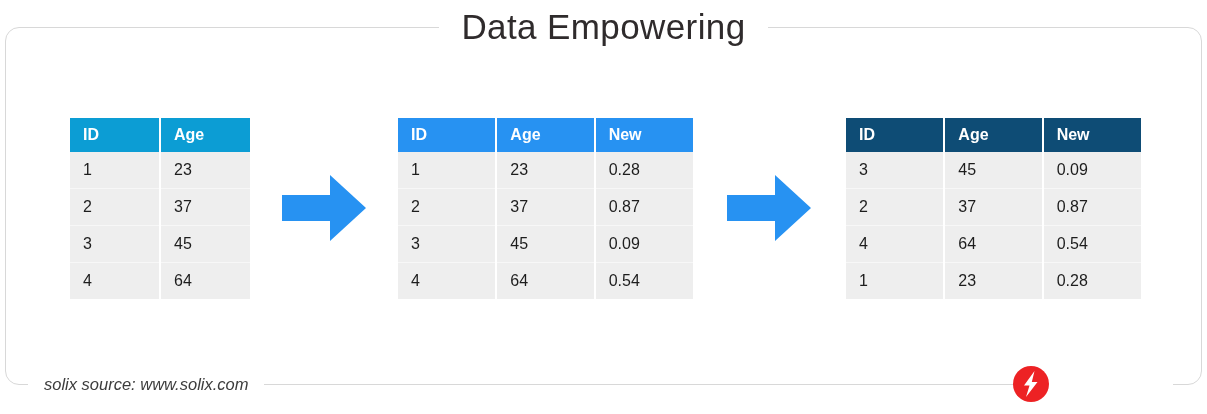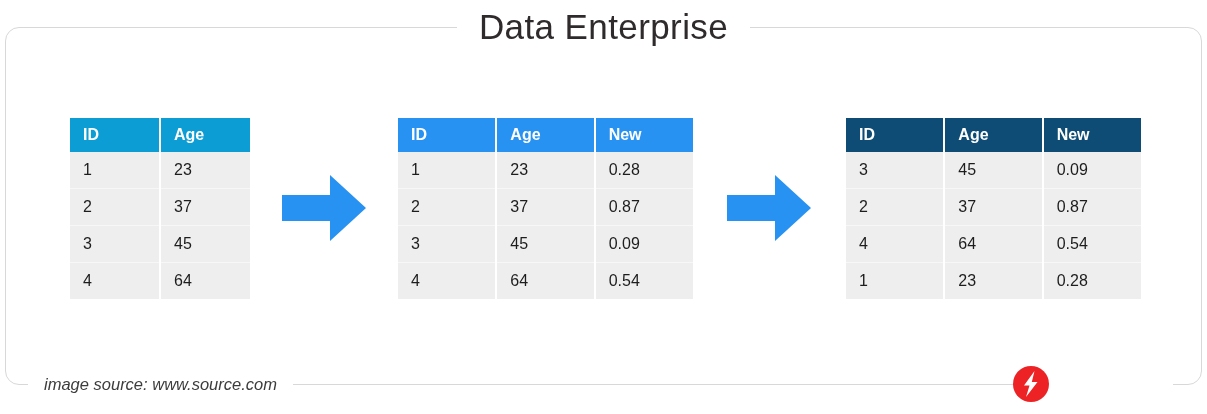--- a/index.html
+++ b/index.html
@@ -174,21 +174,21 @@
   }
 </style>
 </head>
 <body>
 
 <div id="infographic">
 
   <div class="frame"></div>
 
   <div class="title-wrap">
-    <div class="title">Data Enterprise</div>
+    <div class="title">Data Empowering</div>
   </div>
 
   <table class="tbl" id="table-original">
     <thead>
       <tr>
         <th>ID</th>
         <th>Age</th>
       </tr>
     </thead>
     <tbody>
@@ -277,21 +277,21 @@
       </tr>
       <tr>
         <td>1</td>
         <td>23</td>
         <td>0.28</td>
       </tr>
     </tbody>
   </table>
 
   <div class="footer-wrap">
-    <div class="footer-text">image source: www.source.com</div>
+    <div class="footer-text">solix source: www.solix.com</div>
   </div>
 
   <div class="logo">
     <svg class="logo-mark" viewBox="0 0 36 36">
       <circle cx="18" cy="18" r="18" fill="#ed2224"></circle>
       <polygon points="21.5,5 11,19.5 16.5,19.5 13,31 24.5,16 18.8,16" fill="#ffffff"></polygon>
     </svg>
   </div>
 
 </div>

